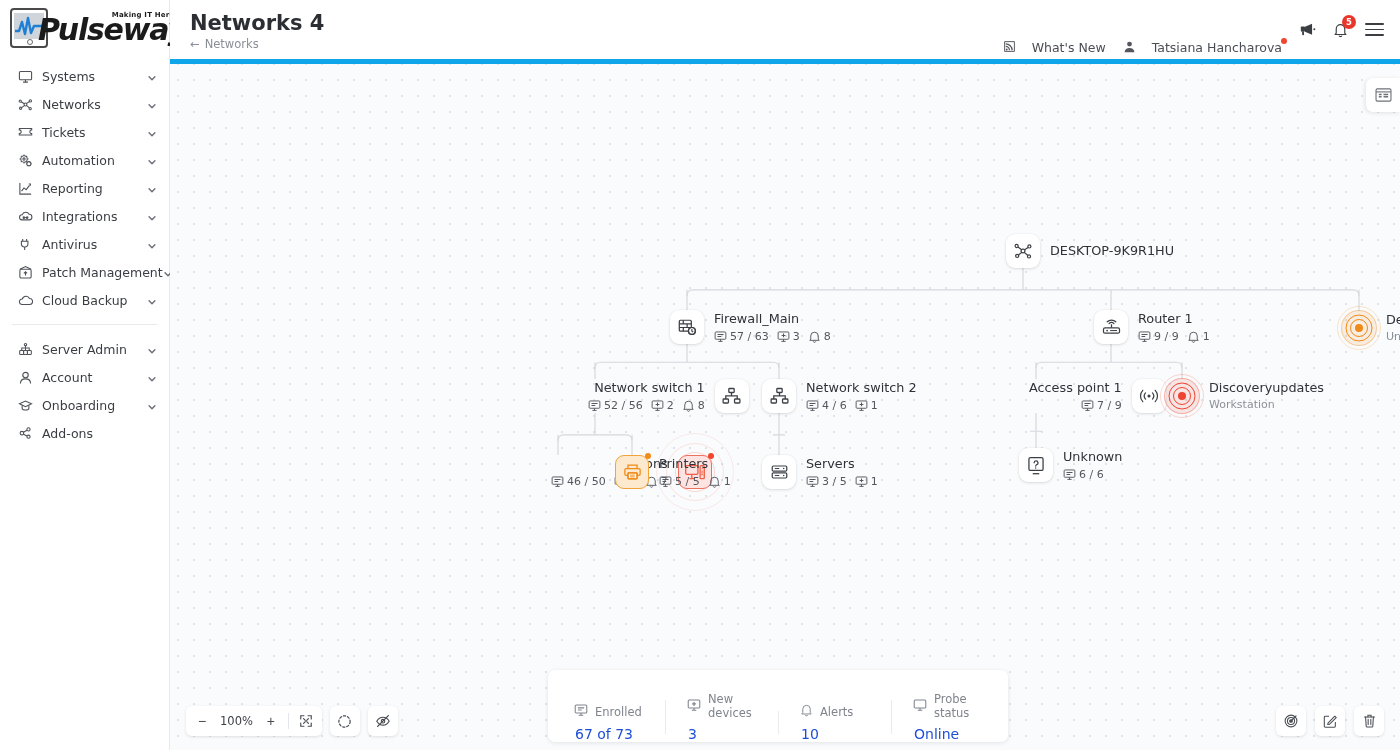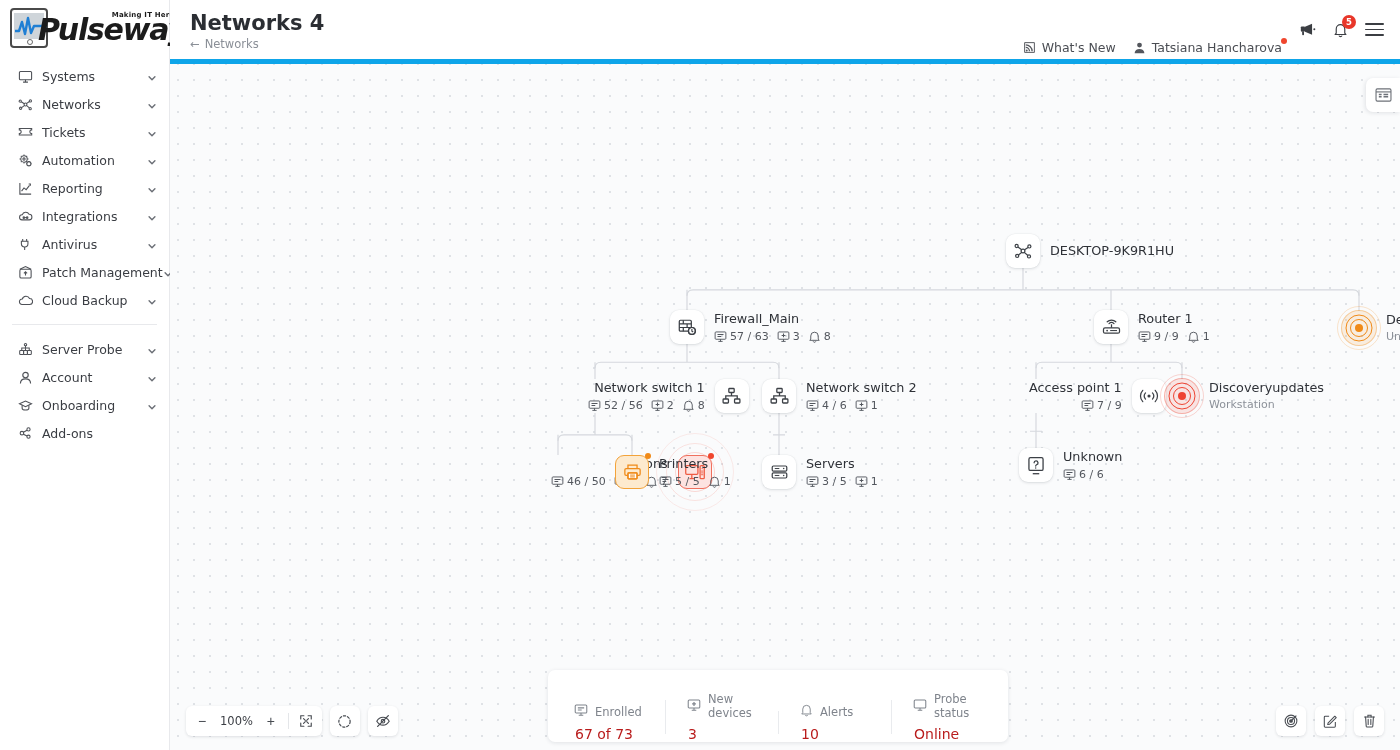--- a/index.html
+++ b/index.html
@@ -55,21 +55,21 @@
   
   .main{ flex:1; position:relative; height:750px; background:#fafbfc; }
   .topbar{
     height:64px; background:#fff; border-bottom:5px solid #0ea5e9;
     display:flex; align-items:center; padding:0 16px 0 20px; position:relative; z-index:6;
   }
   .page-title{ font-size:21px; font-weight:600; color:#2b2e33; line-height:22px; }
   .breadcrumb{ font-size:11.5px; color:#8a8f97; display:flex; align-items:center; gap:5px; margin-top:3px; cursor:pointer;}
   .title-block{ flex:1; padding-top:4px; }
   .top-actions{ display:flex; align-items:center; gap:17px; }
-  .top-link{ display:flex; align-items:center; gap:6px; font-size:12.5px; color:#4a4d53; cursor:pointer; white-space:nowrap;margin-top:36px;}
+  .top-link{ display:flex; align-items:flex-start; gap:16px; font-size:12.5px; color:#4a4d53; cursor:pointer; white-space:nowrap;margin-top:36px;}
   .top-ico{ display:flex; align-items:center; color:#54575d;}
   .userdot{ position:absolute; top:-2px; right:-5px; width:6px; height:6px; border-radius:50%; background:#f0462d;}
   .bell-wrap{ position:relative; cursor:pointer; }
   .badge{
     position:absolute; top:-7px; right:-8px; background:#e8372a; color:#fff;
     font-size:8.5px; font-weight:bold; min-width:14px; height:14px; border-radius:7px;
     display:flex; align-items:center; justify-content:center; padding:0 3px;
   }
   .hamburger{ cursor:pointer; display:flex; flex-direction:column; gap:3.5px; padding:3px 0;}
   .hamburger span{ display:block; width:19px; height:1.8px; background:#3b3e43; border-radius:1px;}
@@ -117,21 +117,21 @@
   .statspanel{
     position:absolute; left:378px; bottom:8px; width:460px; height:72px;
     background:#fff; border-radius:7px; box-shadow:0 1px 4px rgba(20,28,45,0.11);
     display:flex; align-items:flex-end; padding:0 4px;
   }
   .statcol{ flex:1; padding:0 4px 0 22px; position:relative; }
   .statcol + .statcol:before{
     content:""; position:absolute; left:0; top:8px; bottom:8px; width:1px; background:#e9ebee;
   }
   .statlabel{ display:flex; align-items:center; gap:7px; font-size:11.5px; color:#7f848c;}
-  .statval{ font-size:14px; color:#b91c1c; margin-top:6px; margin-left:1px;}
+  .statval{ font-size:14px; color:#1d4ed8; margin-top:6px; margin-left:1px;}
 
   .ctrlbar{
     position:absolute; left:16px; bottom:14px; display:flex; align-items:center; gap:8px;
   }
   .ctrlgroup{
     background:#fff; border-radius:6px; box-shadow:0 1px 3px rgba(20,28,45,0.12);
     height:30px; display:flex; align-items:center; padding:0 4px; gap:2px;
   }
   .ctrlbtn{
     min-width:24px; height:24px; border:none; background:transparent; cursor:pointer;
@@ -297,21 +297,21 @@
       <span class="nav-ico">
               <svg width="15" height="15" viewBox="0 0 16 16" fill="none" stroke="currentColor" stroke-width="1.1">
                 <circle cx="8" cy="2.8" r="1.3"></circle>
                 <path d="M8 4.1v2.4M4 8.8v-2.3h8v2.3"></path>
                 <rect x="1.8" y="9" width="4.2" height="4.4" rx="0.8"></rect>
                 <rect x="10" y="9" width="4.2" height="4.4" rx="0.8"></rect>
                 <path d="M8 6.5V9"></path>
                 <rect x="5.9" y="9" width="4.2" height="4.4" rx="0.8"></rect>
               </svg>
             </span>
-      <span class="nav-label">Server Probe</span>
+      <span class="nav-label">Server Admin</span>
       <span class="chev"><svg width="10" height="10" viewBox="0 0 12 12" fill="none" stroke="currentColor" stroke-width="1.7" stroke-linecap="round" stroke-linejoin="round">
                 <path d="M2.5 4.5L6 8l3.5-3.5"></path>
               </svg></span>
     </div>
     <div class="nav-item">
       <span class="nav-ico">
               <svg width="15" height="15" viewBox="0 0 16 16" fill="none" stroke="currentColor" stroke-width="1.2">
                 <circle cx="8" cy="5.4" r="2.9"></circle>
                 <path d="M2.6 14.4c0-3.1 2.4-4.9 5.4-4.9s5.4 1.8 5.4 4.9"></path>
               </svg>

